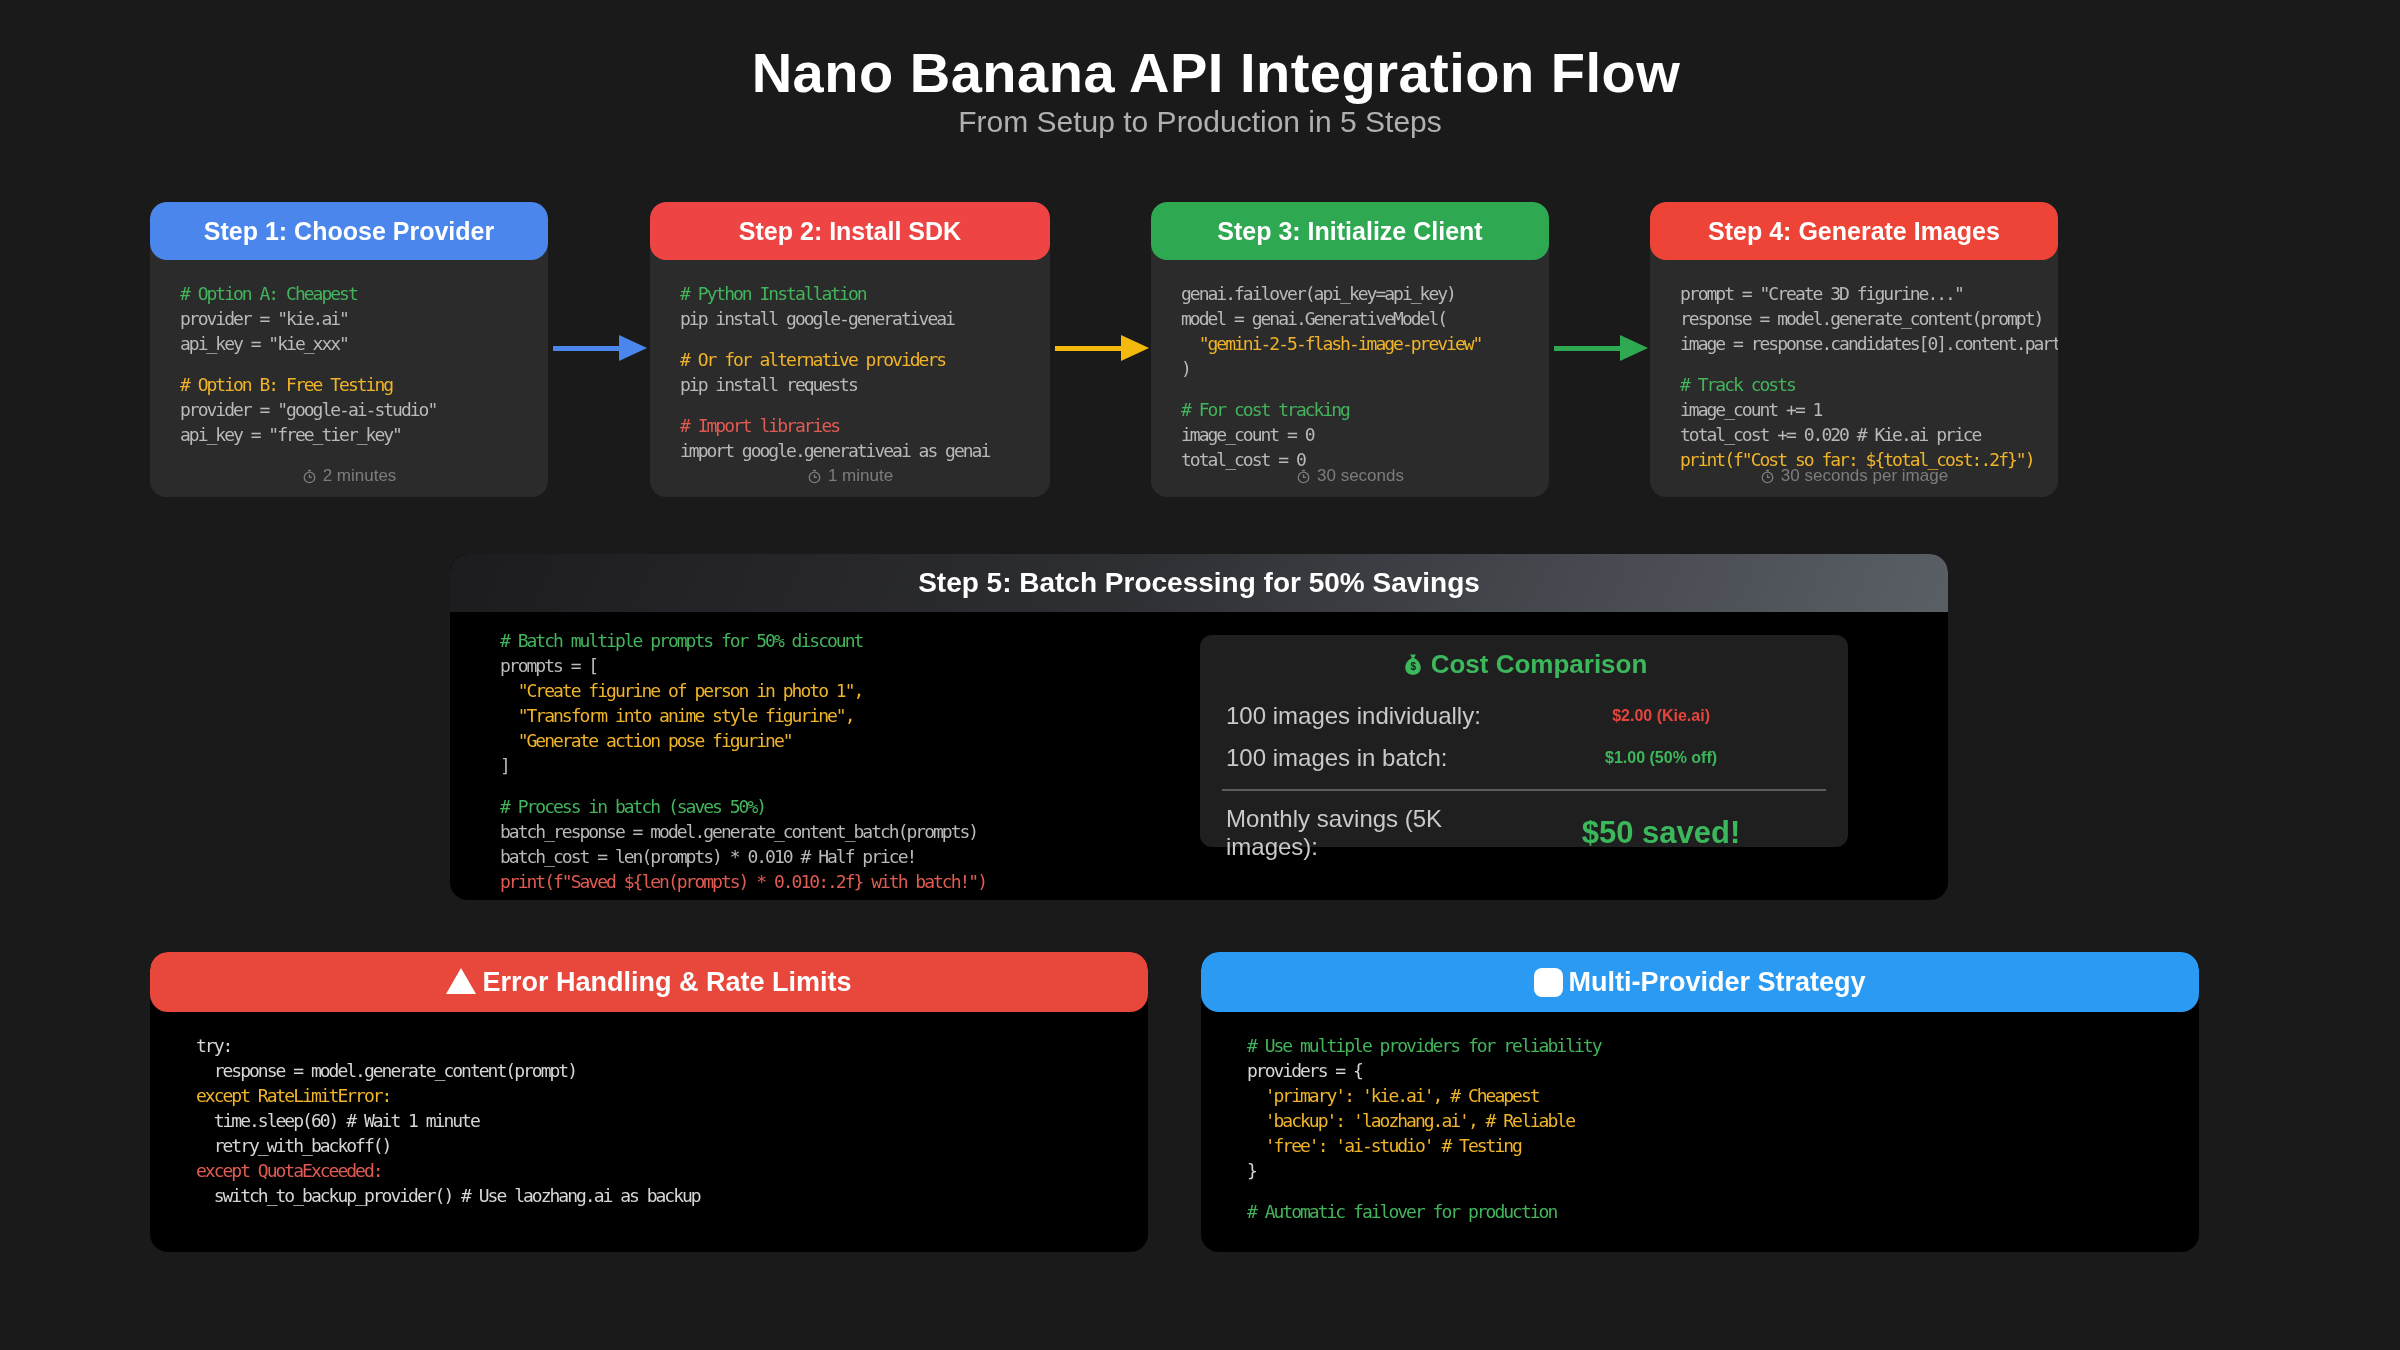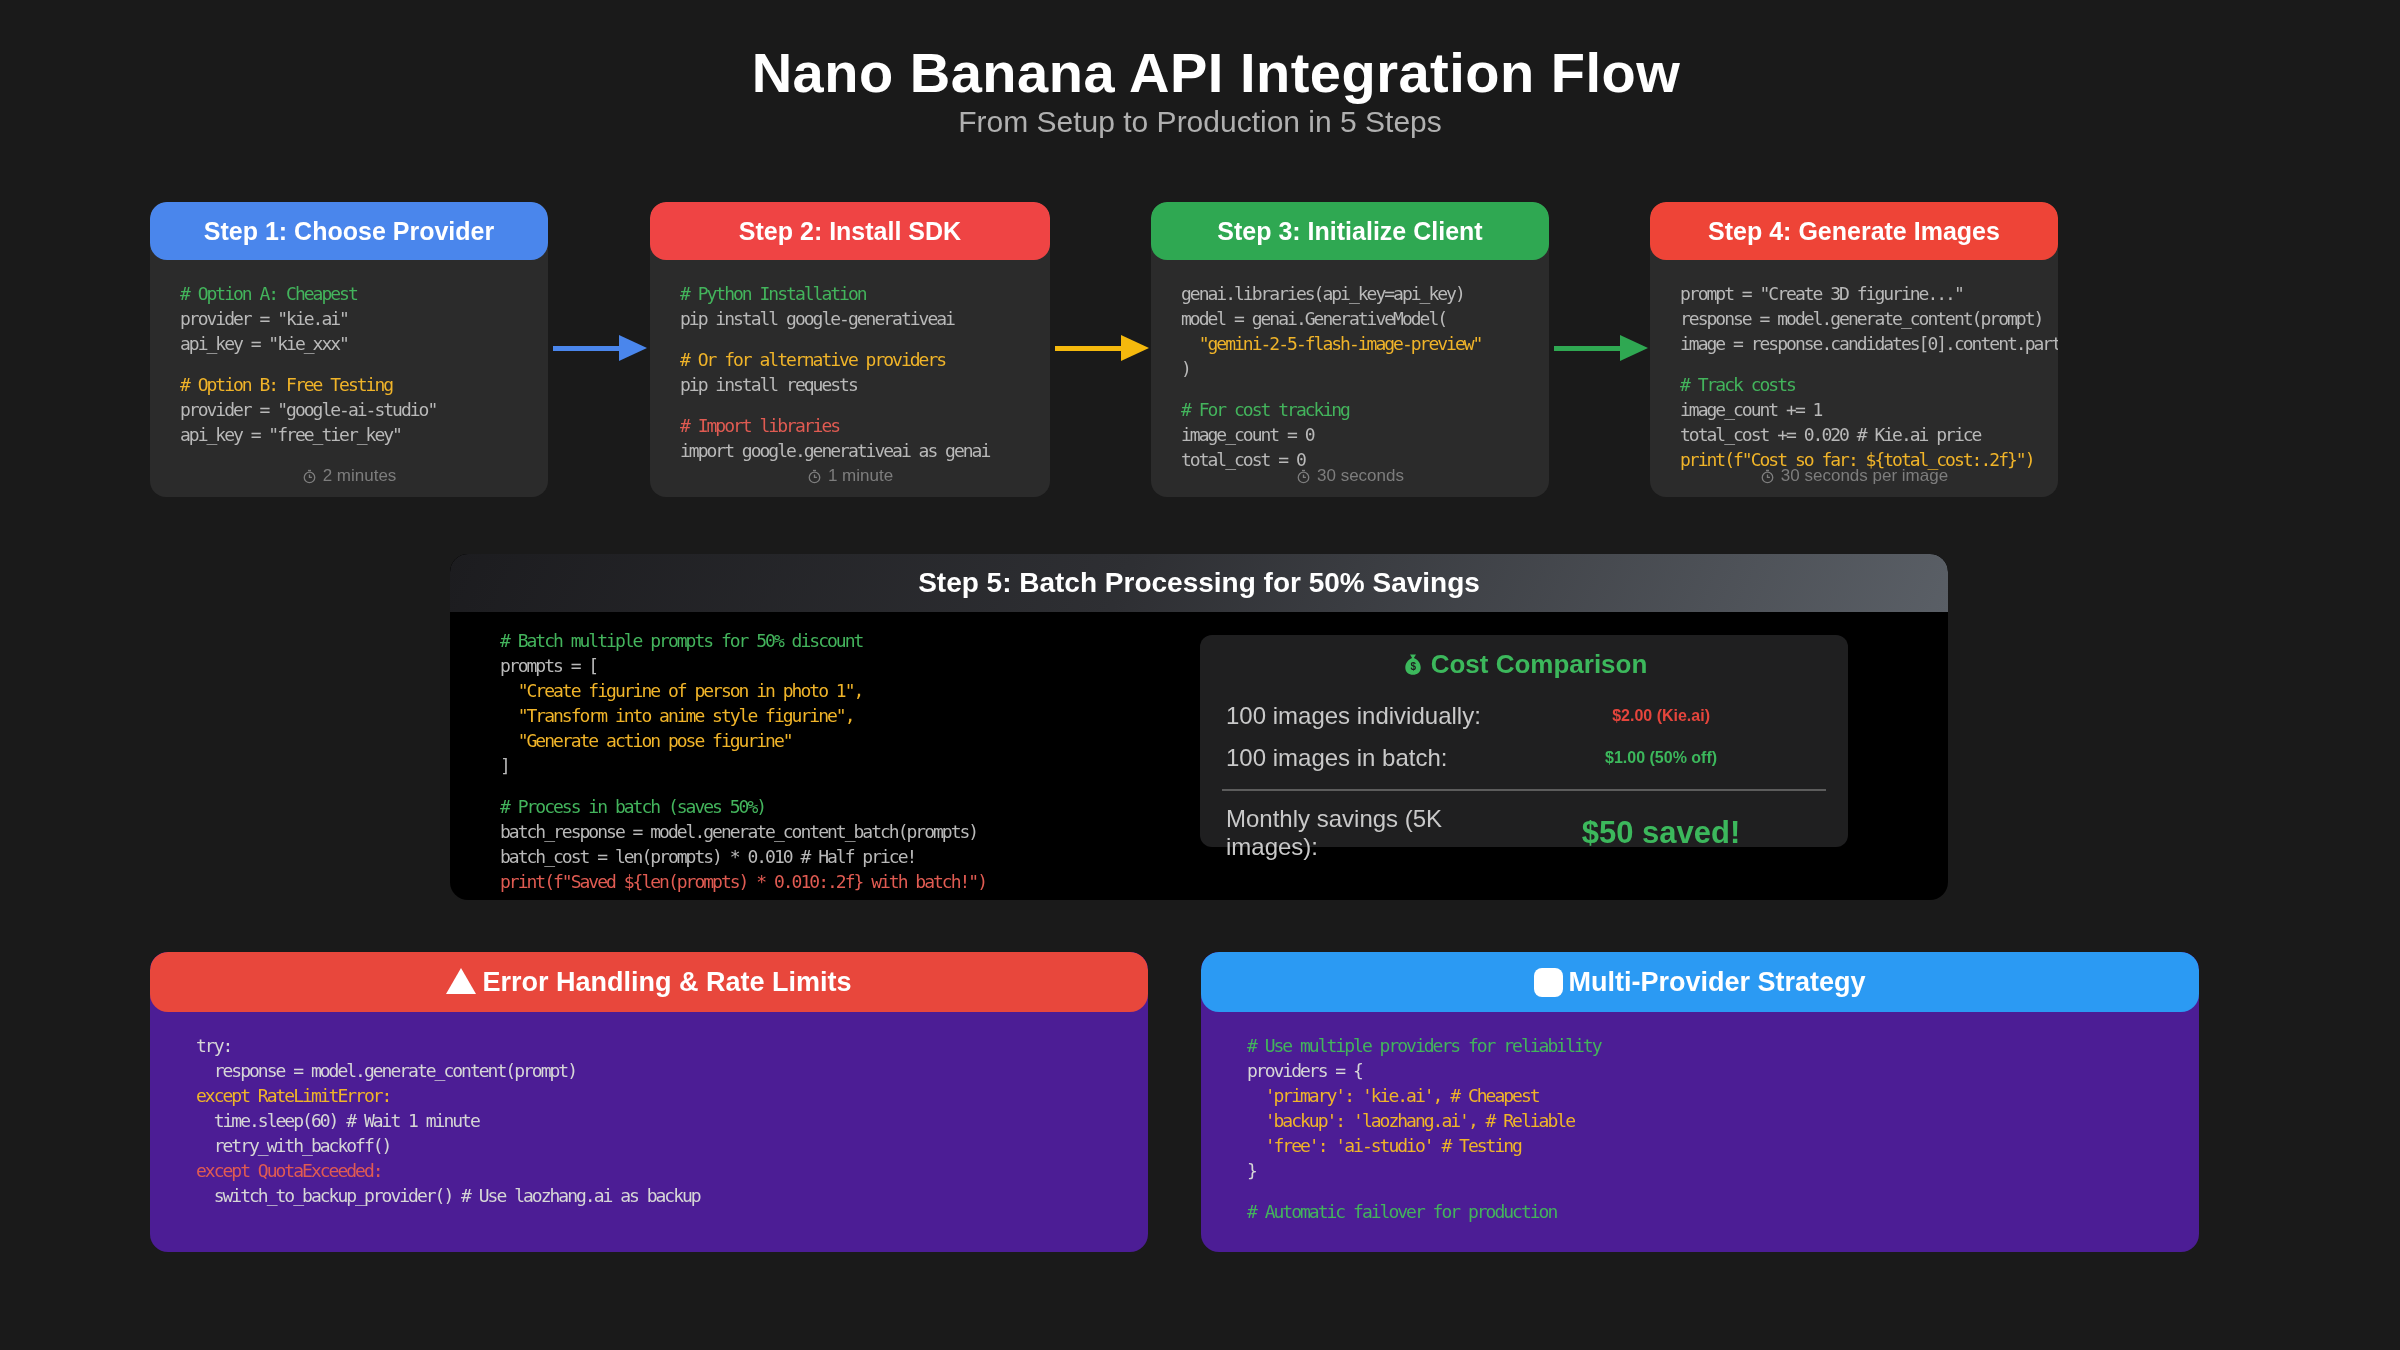--- a/index.html
+++ b/index.html
@@ -57,21 +57,21 @@
   .cost-row .val{width:54%;text-align:center;font-size:16px;font-weight:bold;}
   .row-a{margin-top:22px;} .row-b{margin-top:14px;}
   .val-red{color:#e5453c} .val-green{color:#3cb85c}
   .cost-divider{height:2px;background:#5c5c5c;margin:17px 22px 0 22px;}
   .cost-total{display:flex;align-items:center;margin:14px 26px 0 26px;}
   .cost-total .lbl{width:46%;color:#c9c9c9;font-size:24px;}
   .cost-total .val{width:54%;text-align:center;font-size:31px;font-weight:bold;color:#3cb85c;}
 
   
   .bottom-card{position:absolute;top:952px;width:998px;height:300px;
-               background:#4c1d95;border-radius:18px;overflow:hidden;}
+               background:#000000;border-radius:18px;overflow:hidden;}
   .bottom-header{height:60px;display:flex;align-items:center;justify-content:center;gap:3px;
                  color:#fff;font-size:27px;font-weight:bold;border-radius:18px;}
   .bottom-body{padding:21px 0 0 46px;}
 
   
   .warning-triangle{width:0;height:0;border-left:15px solid transparent;
                     border-right:15px solid transparent;border-bottom:26px solid #ffffff;
                     margin-right:3px;margin-top:-2px;}
   .squircle{width:29px;height:29px;background:#ffffff;border-radius:8px;margin-right:2px;}
 </style>
@@ -119,21 +119,21 @@
         <path d="M8 5.8 V9 H10.6" stroke="#7d7d7d" stroke-width="1.4" fill="none"></path>
         <path d="M6.4 1.6 h3.2" stroke="#7d7d7d" stroke-width="1.4"></path>
       </svg>
       <span>1 minute</span>
     </div>
   </div>
 
   <div class="step-card" style="left:1151px;width:398px;">
     <div class="step-header" style="background:#2fa852;">Step 3: Initialize Client</div>
     <div class="step-body">
-        <div class="code-line c-gray">genai.libraries(api_key=api_key)</div>
+        <div class="code-line c-gray">genai.failover(api_key=api_key)</div>
         <div class="code-line c-gray">model = genai.GenerativeModel(</div>
         <div class="code-line c-yellow">  "gemini-2-5-flash-image-preview"</div>
         <div class="code-line c-gray">)</div>
         <div class="code-line c-green gap"># For cost tracking</div>
         <div class="code-line c-gray">image_count = 0</div>
         <div class="code-line c-gray">total_cost = 0</div>
       </div>
     <div class="duration">
       <svg width="15" height="15" viewBox="0 0 16 16">
         <circle cx="8" cy="9" r="5.6" fill="none" stroke="#7d7d7d" stroke-width="1.4"></circle>

